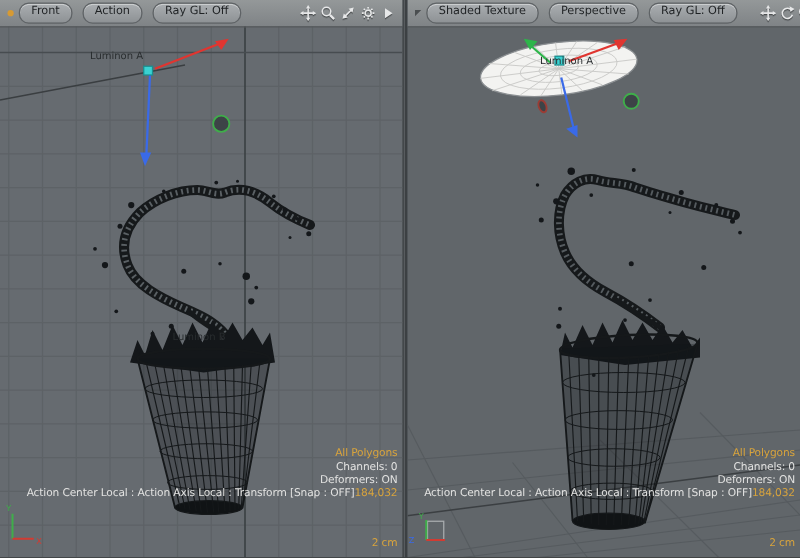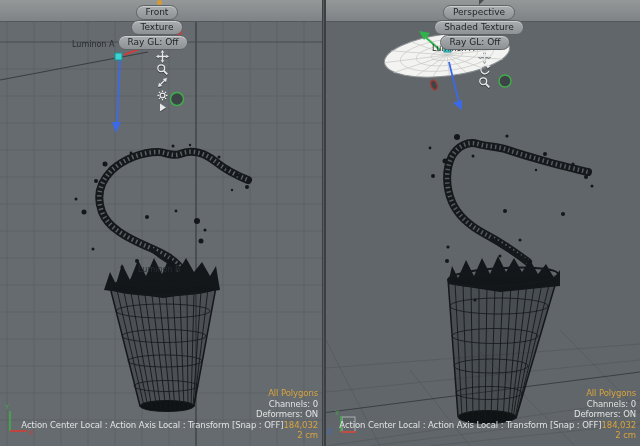--- a/index.html
+++ b/index.html
@@ -6,35 +6,35 @@
   .app{position:relative;width:640px;height:446px;background:#3f4346;overflow:hidden;
        font-family:"DejaVu Sans","Liberation Sans",sans-serif;}
   .viewport{position:absolute;top:0;height:446px;overflow:hidden;}
   .vp-left{left:0;width:322px;background:#666b70;}
   .vp-right{left:326px;width:314px;background:#61666a;}
   .divider{position:absolute;top:0;left:322px;width:4px;height:446px;background:#3c4043;}
   .divider::after{content:"";position:absolute;left:1px;top:0;width:1px;height:100%;background:#585c5f;}
   .vp-canvas{position:absolute;left:0;top:0;z-index:1;}
   .vp-header{position:absolute;top:0;left:0;right:0;height:22px;z-index:3;
     background:linear-gradient(#949899,#7f8386);border-bottom:1px solid #54585b;
-    display:flex;align-items:center;padding:0 5px;box-sizing:border-box;flex-direction:column;}
+    display:flex;align-items:center;padding:0 5px;box-sizing:border-box;}
   .hdr-dot{width:5px;height:5px;border-radius:50%;background:#d79a33;margin:0 4px 0 1px;flex:none;}
   .hdr-tri{width:0;height:0;border-top:5px solid #4a4e50;border-right:5px solid transparent;margin:0 4px 0 1px;flex:none;}
   .pill{height:15px;border:1px solid #5f6366;border-radius:8px;background:linear-gradient(#aaaeb1,#8e9295);
     box-shadow:inset 0 1px 0 rgba(255,255,255,.4);color:#1f2224;font-size:9px;line-height:13px;
     padding:0 9px;margin-right:8px;white-space:nowrap;cursor:default;}
   .pill.wide{margin-right:16px;text-align:right;}
   .hdr-spacer{flex:1;}
   .hicon{width:14px;height:14px;display:flex;align-items:center;justify-content:center;margin-left:2px;
     filter:drop-shadow(0 1px 0 rgba(35,38,40,.65));}
   .hicon svg{stroke:#e7e8e9;fill:none;stroke-width:1.3;}
   .hicon .fillc{fill:#e7e8e9;stroke:none;}
   .hud{position:absolute;right:4px;bottom:5px;z-index:2;text-align:right;font-size:8.5px;
     line-height:10.6px;color:#e2e2e1;white-space:nowrap;letter-spacing:-0.1px;}
-  .hud .orange{color:#d9a43c;}
+  .hud .orange{color:#d9a43c;margin-top:30px;}
   .lum-label{fill:#292d2f;font-size:8px;font-family:"DejaVu Sans",sans-serif;}
   .axis-label{font-size:6.5px;font-family:"DejaVu Sans",sans-serif;}
 </style>
 </head>
 <body>
 
 <div class="app">
 
   <div class="viewport vp-left">
     <svg class="vp-canvas" width="322" height="446" viewBox="0 0 322 446">
@@ -105,21 +105,21 @@
         <path d="M10 411 V431" stroke="#3fae4a" stroke-width="1.6"></path>
         <path d="M10 431 H27" stroke="#d23b32" stroke-width="1.6"></path>
         <text class="axis-label" x="5" y="409" fill="#3fae4a">Y</text>
         <text class="axis-label" x="29" y="435" fill="#d23b32">X</text>
       </g>
     </svg>
 
     <div class="vp-header">
       <div class="hdr-dot"></div>
       <div class="pill">Front</div>
-      <div class="pill">Texture</div>
+      <div class="pill">Action</div>
       <div class="pill wide">Ray GL: Off</div>
       <div class="hdr-spacer"></div>
       <div class="hicon">
           <svg width="13" height="13" viewBox="0 0 13 13">
             <path d="M6.5 2.5 V10.5 M2.5 6.5 H10.5"></path>
             <polygon class="fillc" points="6.5,0 4.8,2.8 8.2,2.8"></polygon>
             <polygon class="fillc" points="6.5,13 4.8,10.2 8.2,10.2"></polygon>
             <polygon class="fillc" points="0,6.5 2.8,4.8 2.8,8.2"></polygon>
             <polygon class="fillc" points="13,6.5 10.2,4.8 10.2,8.2"></polygon>
           </svg>
@@ -243,22 +243,22 @@
         <rect x="342" y="417" width="13" height="15" fill="none" stroke="#a9adaf" stroke-width="1"></rect>
         <path d="M341 416 V432" stroke="#3fae4a" stroke-width="1.6"></path>
         <path d="M341 432 H356" stroke="#d23b32" stroke-width="1.6"></path>
         <text class="axis-label" x="335" y="415" fill="#3fae4a">Y</text>
         <text class="axis-label" x="327" y="434" fill="#3a6ae8">Z</text>
       </g>
     </svg>
 
     <div class="vp-header">
       <div class="hdr-tri"></div>
+      <div class="pill">Shaded Texture</div>
       <div class="pill">Perspective</div>
-      <div class="pill">Shaded Texture</div>
       <div class="pill wide">Ray GL: Off</div>
       <div class="hdr-spacer"></div>
       <div class="hicon">
           <svg width="13" height="13" viewBox="0 0 13 13">
             <path d="M6.5 2.5 V10.5 M2.5 6.5 H10.5"></path>
             <polygon class="fillc" points="6.5,0 4.8,2.8 8.2,2.8"></polygon>
             <polygon class="fillc" points="6.5,13 4.8,10.2 8.2,10.2"></polygon>
             <polygon class="fillc" points="0,6.5 2.8,4.8 2.8,8.2"></polygon>
             <polygon class="fillc" points="13,6.5 10.2,4.8 10.2,8.2"></polygon>
           </svg>

